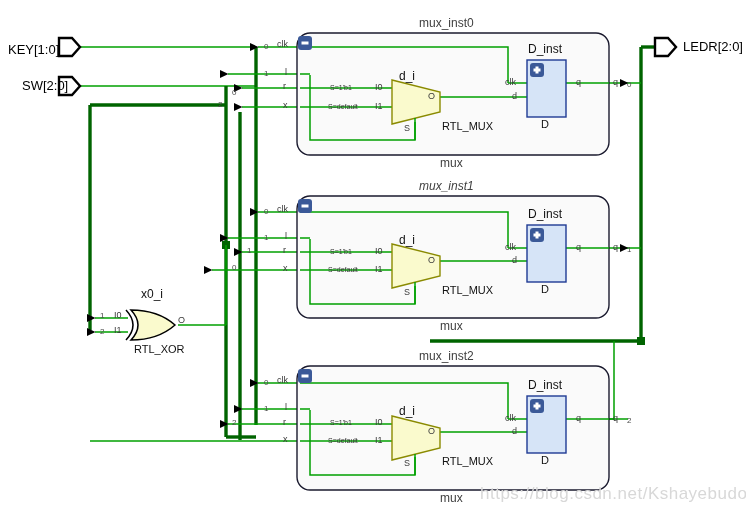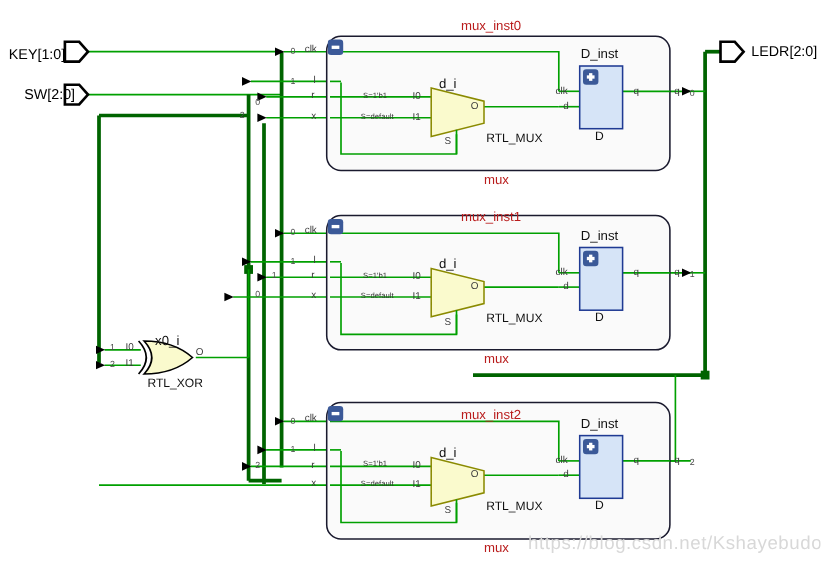--- a/index.html
+++ b/index.html
@@ -2,21 +2,21 @@
 <html><head>
 <meta charset="utf-8">
 <style>
   html,body{margin:0;padding:0;background:#ffffff;}
   body{width:746px;height:515px;overflow:hidden;
        font-family:"Liberation Sans","DejaVu Sans",sans-serif;}
   #canvas{position:relative;width:746px;height:515px;background:#ffffff;}
   svg.layer{position:absolute;left:0;top:0;width:746px;height:515px;}
   .lbl{position:absolute;white-space:nowrap;color:#000;}
   .port-label{font-size:13px;}
-  .inst-title{font-size:12px;color:#b91c1c;}
+  .inst-title{font-size:12px;color:#404040;}
   .pin{font-size:9px;color:#3a3a3a;}
   .pin-sm{font-size:8px;color:#4a4a4a;}
   .blk-name{font-size:12px;color:#111;}
   .prim{font-size:11px;color:#111;}
   .sel{font-size:7px;color:#333;}
   .wm{position:absolute;font-size:17px;color:#d8d8d8;letter-spacing:.5px;}
 </style>
 </head>
 <body>
 
@@ -240,21 +240,21 @@
   <div class="lbl prim" style="left:442px;top:120px;">RTL_MUX</div>
 
   <div class="lbl blk-name" style="left:528px;top:42px;">D_inst</div>
   <div class="lbl pin" style="left:505px;top:77px;">clk</div>
   <div class="lbl pin" style="left:512px;top:91px;">d</div>
   <div class="lbl pin" style="left:576px;top:77px;">q</div>
   <div class="lbl prim" style="left:541px;top:118px;">D</div>
   <div class="lbl pin" style="left:613px;top:77px;">q</div>
   <div class="lbl pin-sm" style="left:627px;top:80px;">0</div>
 
-  <div class="lbl inst-title" style="left:419px;top:190px;">mux_inst1</div>
+  <div class="lbl inst-title" style="left:419px;top:179px;font-style:italic;">mux_inst1</div>
   <div class="lbl inst-title" style="left:440px;top:319px;">mux</div>
 
   <div class="lbl pin-sm" style="left:264px;top:207px;">0</div>
   <div class="lbl pin" style="left:277px;top:204px;">clk</div>
   <div class="lbl pin-sm" style="left:264px;top:233px;">1</div>
   <div class="lbl pin" style="left:285px;top:231px;">l</div>
   <div class="lbl pin" style="left:283px;top:245px;">r</div>
   <div class="lbl pin" style="left:283px;top:263px;">x</div>
 
   <div class="lbl blk-name" style="left:399px;top:233px;">d_i</div>
@@ -267,21 +267,21 @@
   <div class="lbl prim" style="left:442px;top:284px;">RTL_MUX</div>
 
   <div class="lbl blk-name" style="left:528px;top:207px;">D_inst</div>
   <div class="lbl pin" style="left:505px;top:242px;">clk</div>
   <div class="lbl pin" style="left:512px;top:255px;">d</div>
   <div class="lbl pin" style="left:576px;top:242px;">q</div>
   <div class="lbl prim" style="left:541px;top:283px;">D</div>
   <div class="lbl pin" style="left:613px;top:242px;">q</div>
   <div class="lbl pin-sm" style="left:627px;top:245px;">1</div>
 
-  <div class="lbl inst-title" style="left:419px;top:370px;">mux_inst2</div>
+  <div class="lbl inst-title" style="left:419px;top:349px;">mux_inst2</div>
   <div class="lbl inst-title" style="left:440px;top:491px;">mux</div>
 
   <div class="lbl pin-sm" style="left:264px;top:378px;">0</div>
   <div class="lbl pin" style="left:277px;top:375px;">clk</div>
   <div class="lbl pin-sm" style="left:264px;top:404px;">1</div>
   <div class="lbl pin" style="left:285px;top:402px;">l</div>
   <div class="lbl pin" style="left:283px;top:417px;">r</div>
   <div class="lbl pin" style="left:283px;top:434px;">x</div>
 
   <div class="lbl blk-name" style="left:399px;top:404px;">d_i</div>
@@ -294,21 +294,21 @@
   <div class="lbl prim" style="left:442px;top:455px;">RTL_MUX</div>
 
   <div class="lbl blk-name" style="left:528px;top:378px;">D_inst</div>
   <div class="lbl pin" style="left:505px;top:413px;">clk</div>
   <div class="lbl pin" style="left:512px;top:426px;">d</div>
   <div class="lbl pin" style="left:576px;top:413px;">q</div>
   <div class="lbl prim" style="left:541px;top:454px;">D</div>
   <div class="lbl pin" style="left:613px;top:413px;">q</div>
   <div class="lbl pin-sm" style="left:627px;top:416px;">2</div>
 
-  <div class="lbl blk-name" style="left:141px;top:303px;">x0_i</div>
+  <div class="lbl blk-name" style="left:141px;top:287px;">x0_i</div>
   <div class="lbl prim" style="left:134px;top:343px;">RTL_XOR</div>
   <div class="lbl pin-sm" style="left:100px;top:311px;">1</div>
   <div class="lbl pin" style="left:114px;top:310px;">I0</div>
   <div class="lbl pin-sm" style="left:100px;top:327px;">2</div>
   <div class="lbl pin" style="left:114px;top:325px;">I1</div>
   <div class="lbl pin" style="left:178px;top:315px;">O</div>
 
   <div class="lbl pin-sm" style="left:232px;top:88px;">0</div>
   <div class="lbl pin-sm" style="left:218px;top:100px;">2</div>
   <div class="lbl pin-sm" style="left:247px;top:246px;">1</div>

